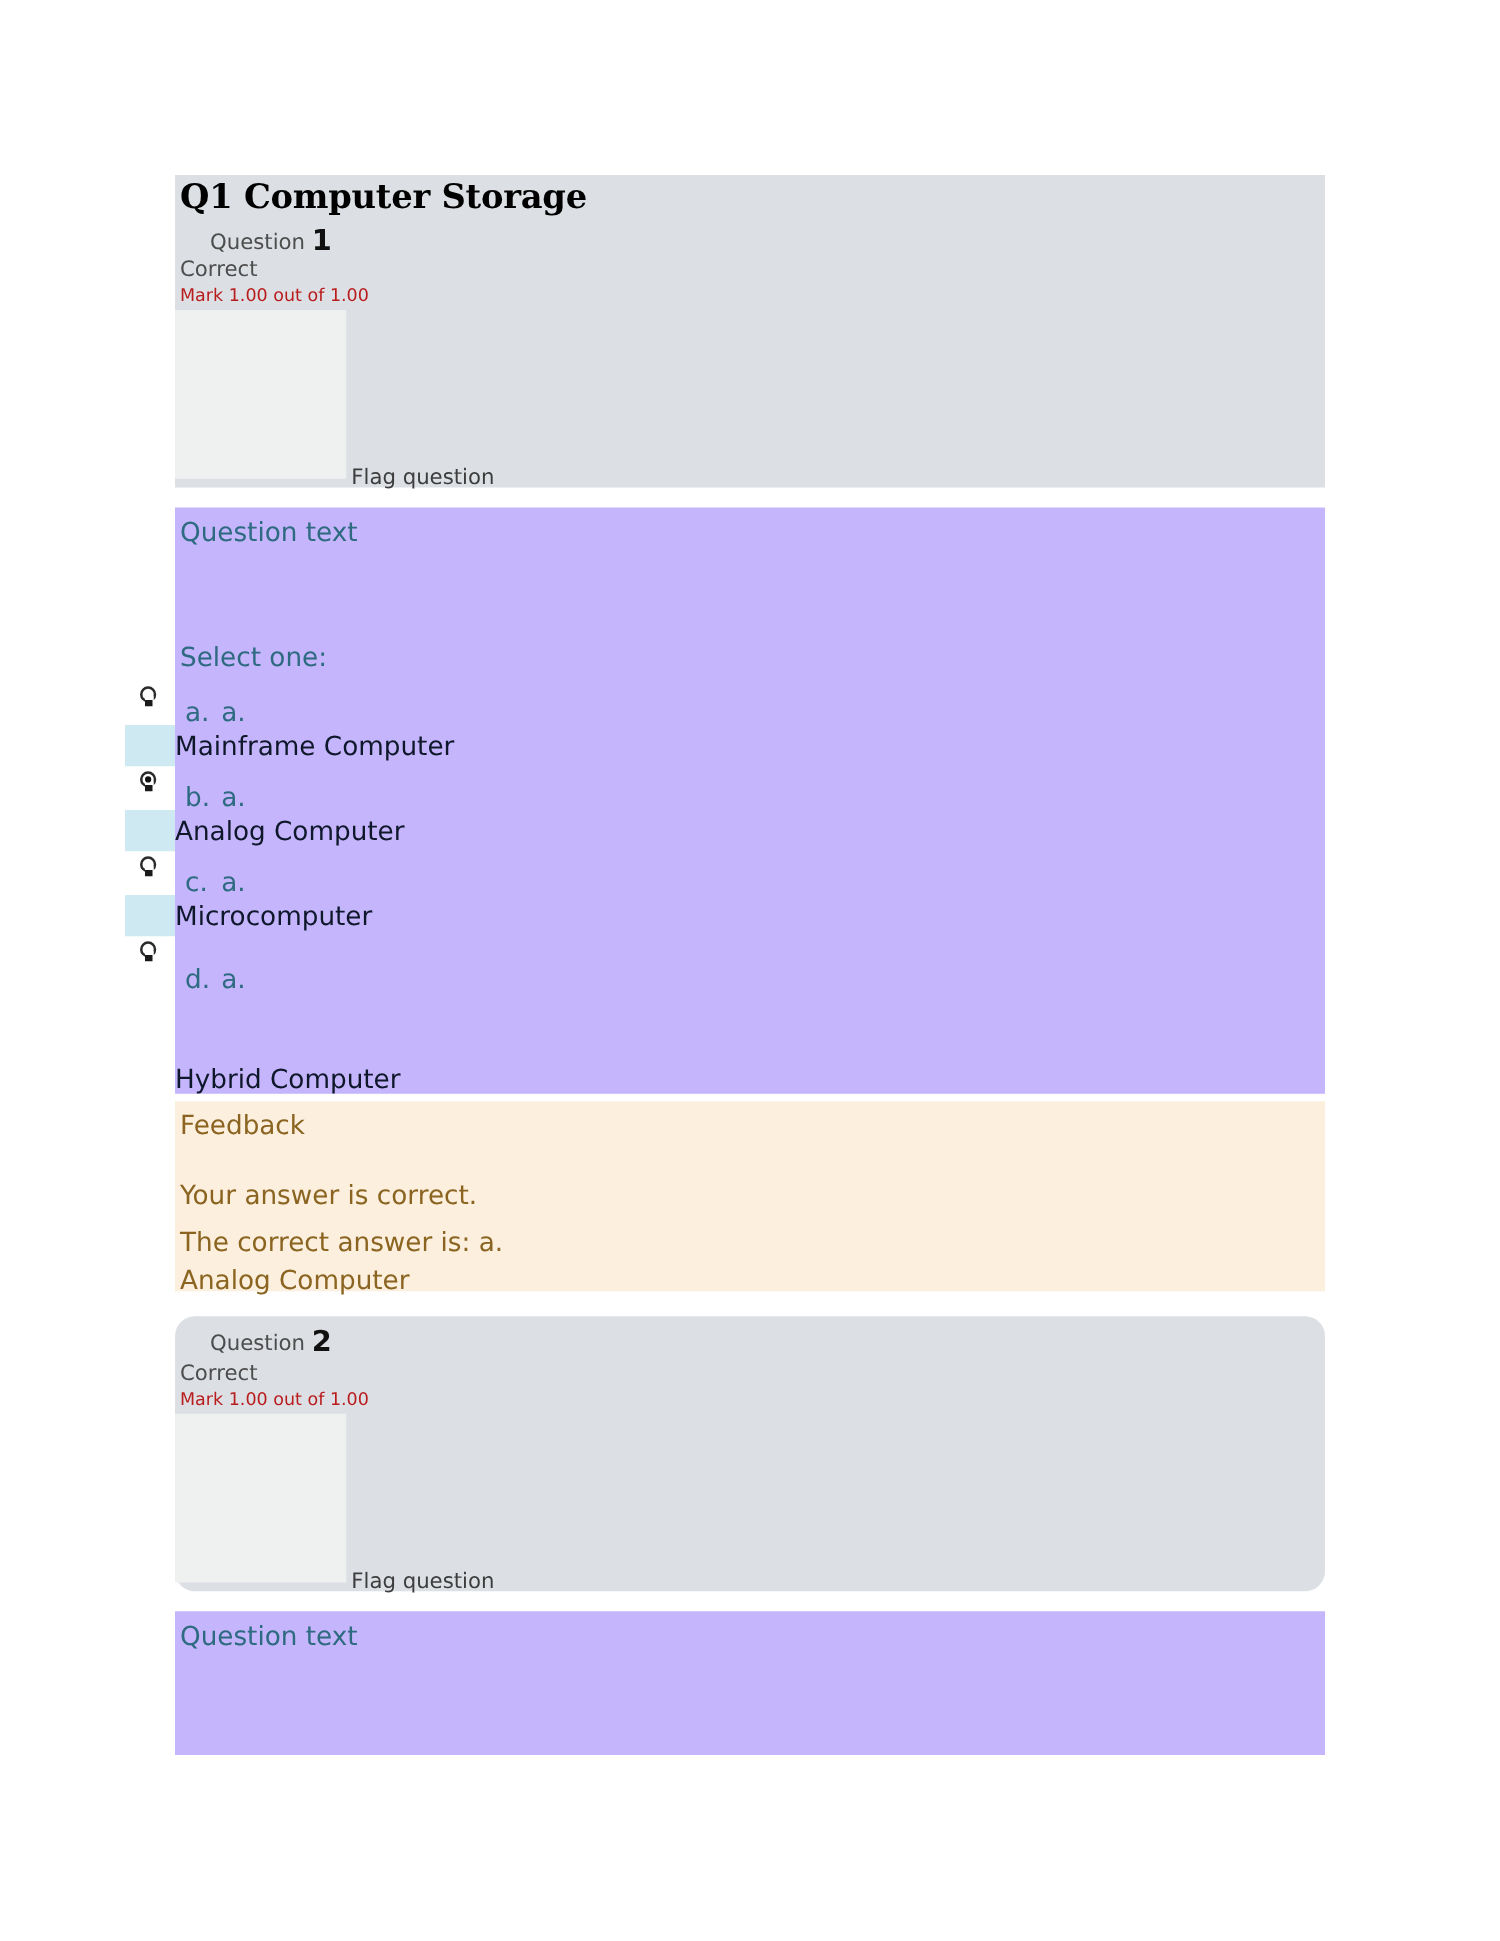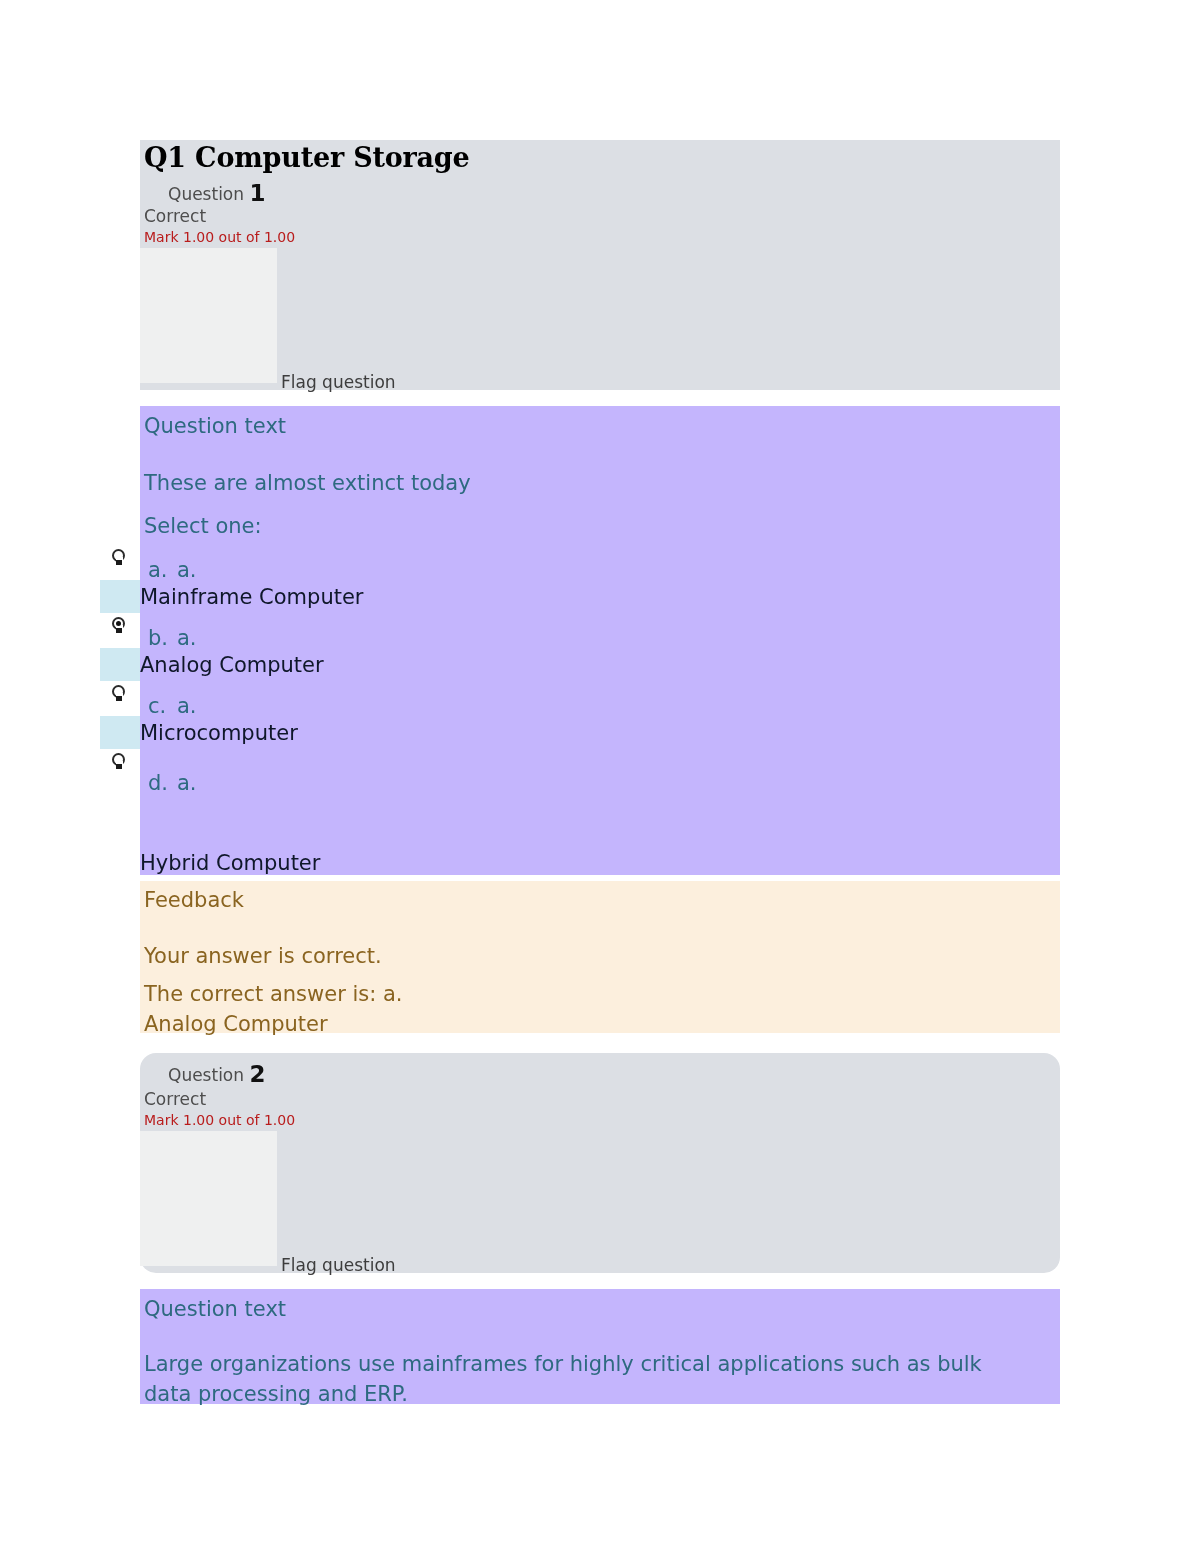--- a/index.html
+++ b/index.html
@@ -216,21 +216,20 @@
     </div>
     <div class="qh-state" style="top:66px;">Correct</div>
     <div class="qh-mark" style="top:89px;">Mark 1.00 out of 1.00</div>
     <div class="qh-flag" style="top:232px;">Flag question</div>
   </div>
 
   <div class="qbody" style="top:406px; height:469px;">
 
     <div class="qtext-label" style="top:8px;">Question text</div>
 
-    <div class="qtext-body" style="top:62px;">These are almost extinct today</div>
 
     <div class="select-one" style="top:108px;">Select one:</div>
   </div>
 
   <div class="opt-radio-bg" style="top:545px;"></div>
   <div class="opt-radio" style="left:112px; top:549px;"></div>
   <div class="opt-radio-tick" style="left:116px; top:560px;"></div>
   <div class="opt-leftband" style="top:580px; height:34px;"></div>
   <div class="opt-letter" style="top:558px;">a.</div>
   <div class="opt-letter" style="left:177px; top:558px;">a.</div>
@@ -273,16 +272,15 @@
       <span>Question</span>
       <b>2</b>
     </div>
     <div class="qh-state" style="top:36px;">Correct</div>
     <div class="qh-mark" style="top:59px;">Mark 1.00 out of 1.00</div>
     <div class="qh-flag" style="top:202px;">Flag question</div>
   </div>
 
   <div class="qbody" style="top:1289px; height:115px;">
     <div class="qtext-label" style="top:8px;">Question text</div>
-    <div class="qtext-body" style="top:60px; width:890px;">Large organizations use mainframes for highly critical applications such as bulk data processing and ERP.</div>
   </div>
 
 </div>
 
 </body></html>

